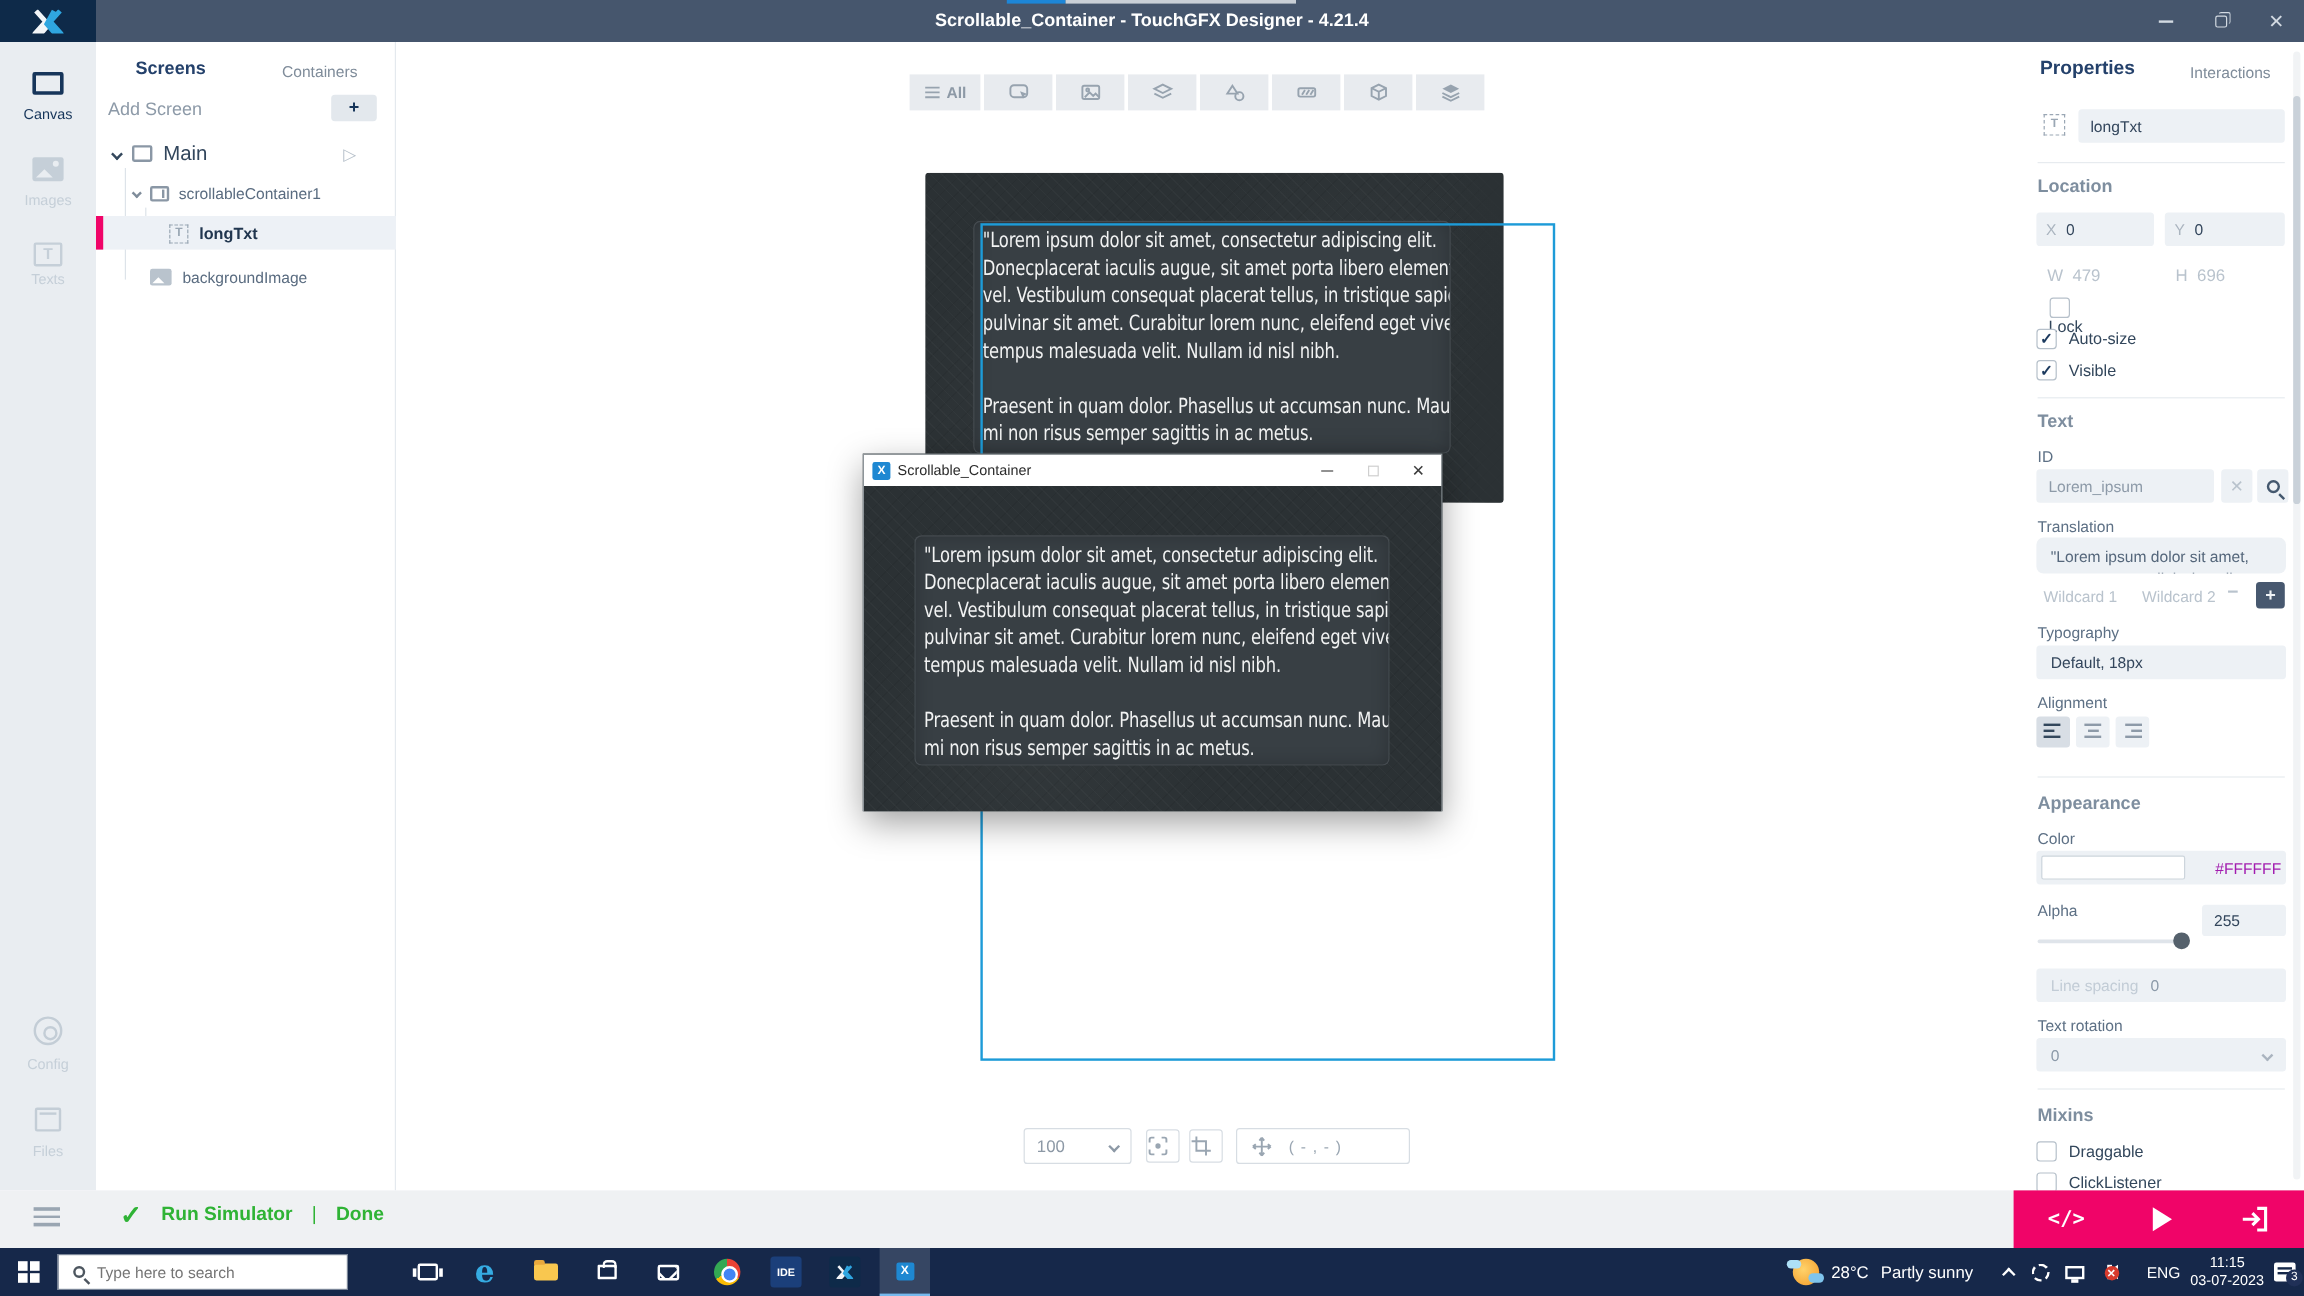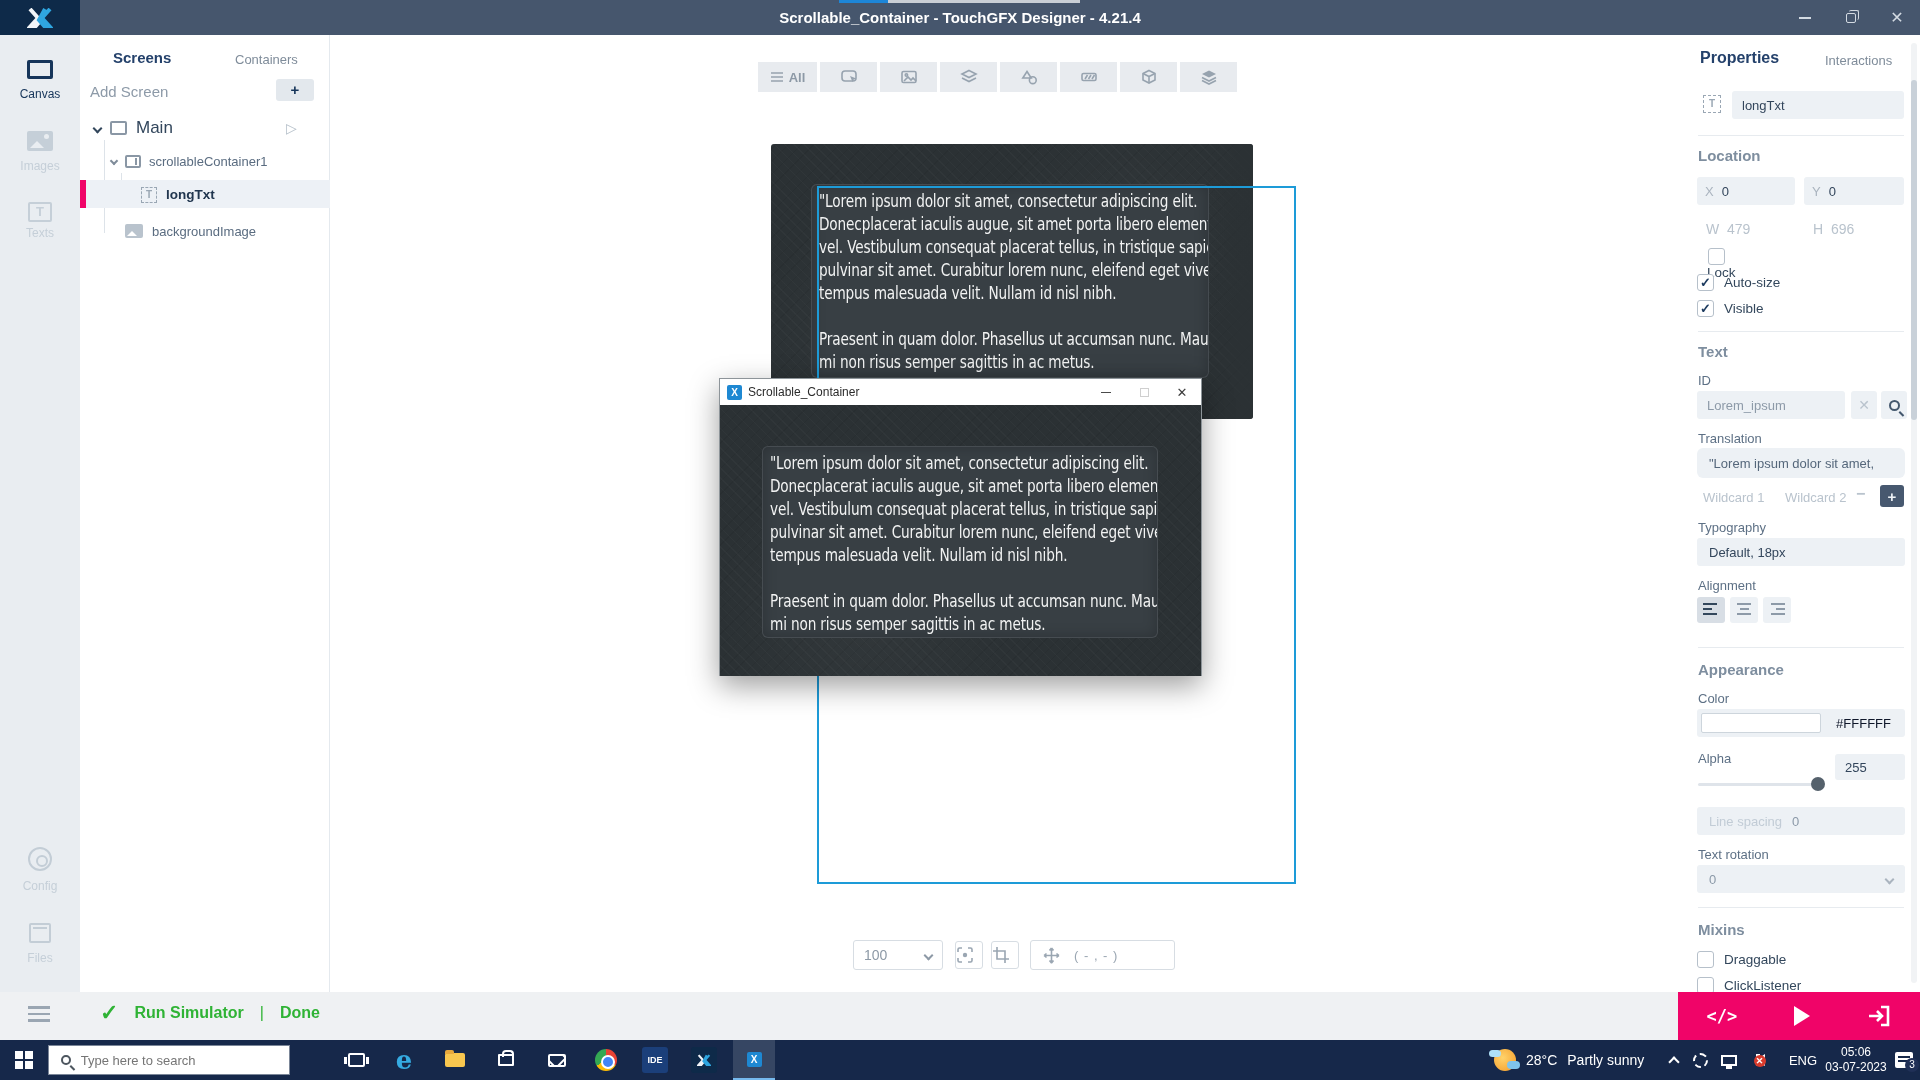--- a/index.html
+++ b/index.html
@@ -512,21 +512,21 @@
         <i style="width:9px; margin-left:auto;"></i>
         <i style="width:14px; margin-left:auto;"></i>
     </div>
 
     <div class="divider" style="top:612px;"></div>
     <div class="pp hd" style="left:8px; top:626px;">Appearance</div>
 
     <div class="pp lbl" style="left:8px; top:656px;">Color</div>
     <div class="pp field" style="left:7px; top:674px; width:208px; height:28px; padding:0 4px; justify-content:space-between;">
       <span class="swatch" style="width:120px; height:20px;"></span>
-      <span style="margin-right:10px; color:#0f172a;">#FFFFFF</span>
+      <span style="margin-right:0; color:#a21caf;">#FFFFFF</span>
     </div>
 
     <div class="pp lbl" style="left:8px; top:716px;">Alpha</div>
     <div class="slider-track" style="left:8px; top:748px; width:126px;"></div>
     <div class="slider-thumb" style="left:121px; top:742px;"></div>
     <div class="pp field" style="left:145px; top:719px; width:70px; height:26px; padding:0 10px;">
       <input value="255" style="">
     </div>
 
     <div class="pp field" style="left:7px; top:772px; width:208px; height:28px; padding:0 12px; gap:10px;">
@@ -639,21 +639,21 @@
       <span class="net"></span>
     </div>
     <div class="tb" style="left:1744px; width:32px;">
       <span class="spk">
           <span class="spk-badge">✕</span>
         </span>
     </div>
     <div class="tb tray-txt" style="left:1782px; width:42px; font-size:13px;">ENG</div>
     <div class="tb" style="left:1824px; width:64px;">
       <div class="clock">
-        <div>05:06</div>
+        <div>11:15</div>
         <div>03-07-2023</div>
       </div>
     </div>
     <div class="tb" style="left:1888px; width:32px;">
       <span class="notif">
         <span class="notif-badge">3</span>
       </span>
     </div>
   </div>
 

